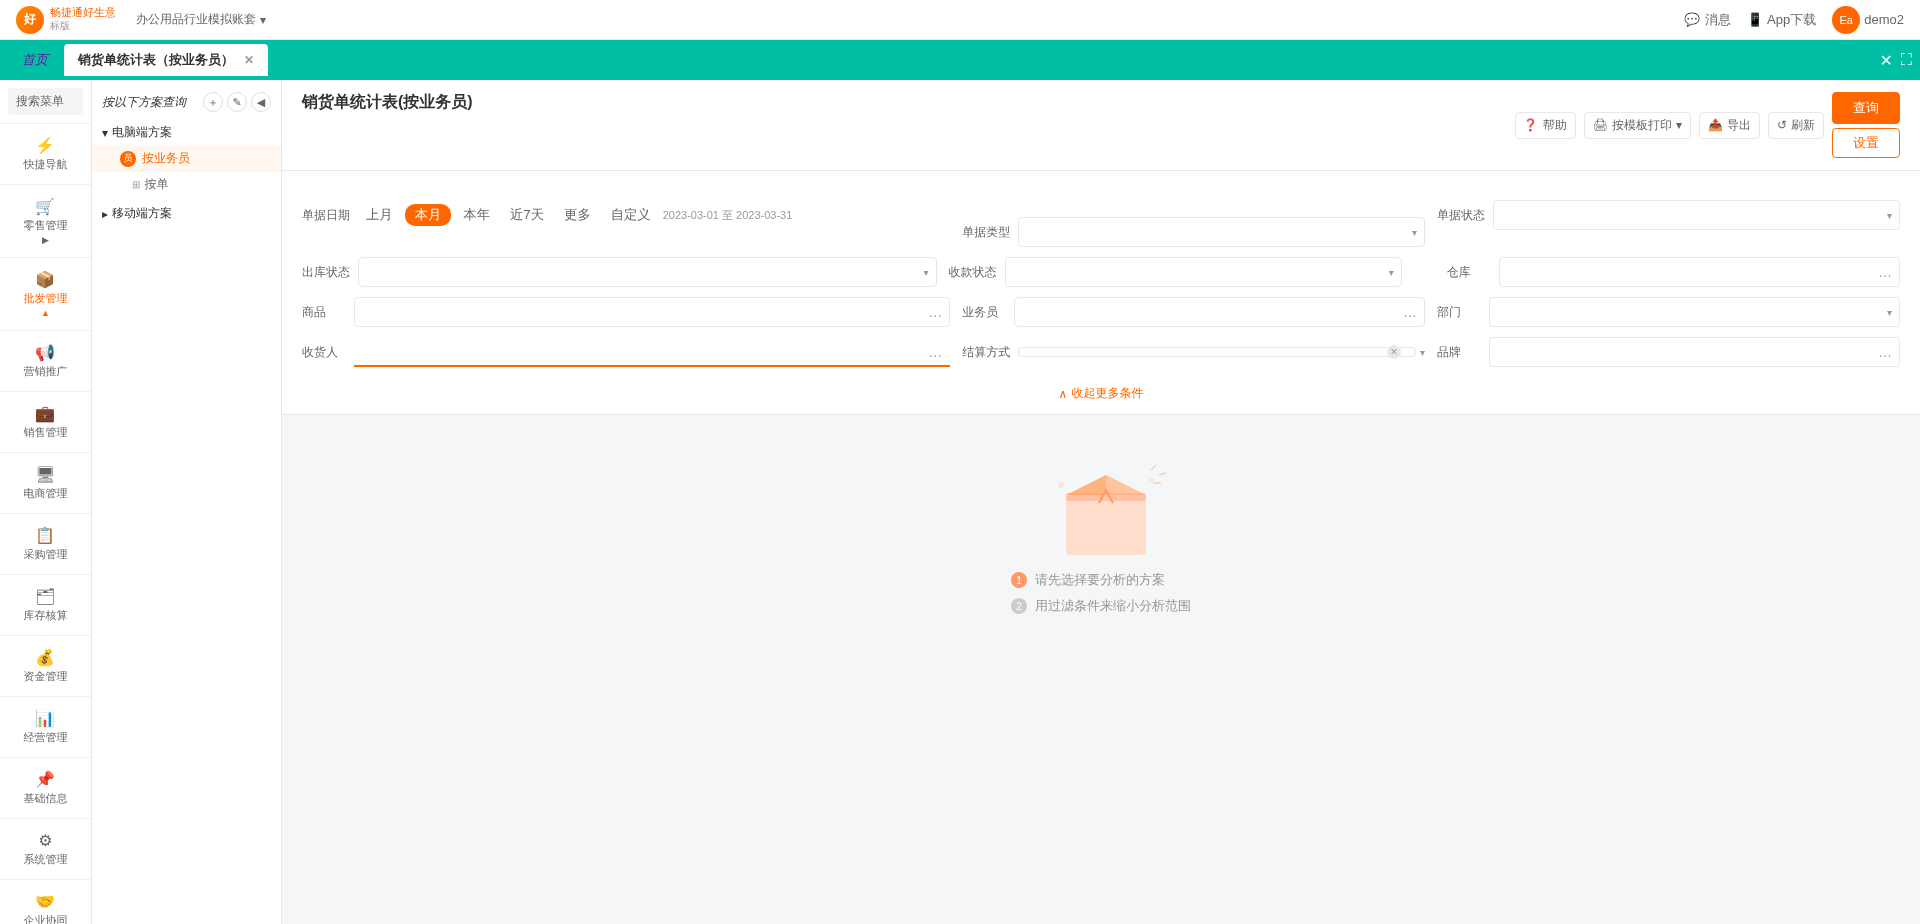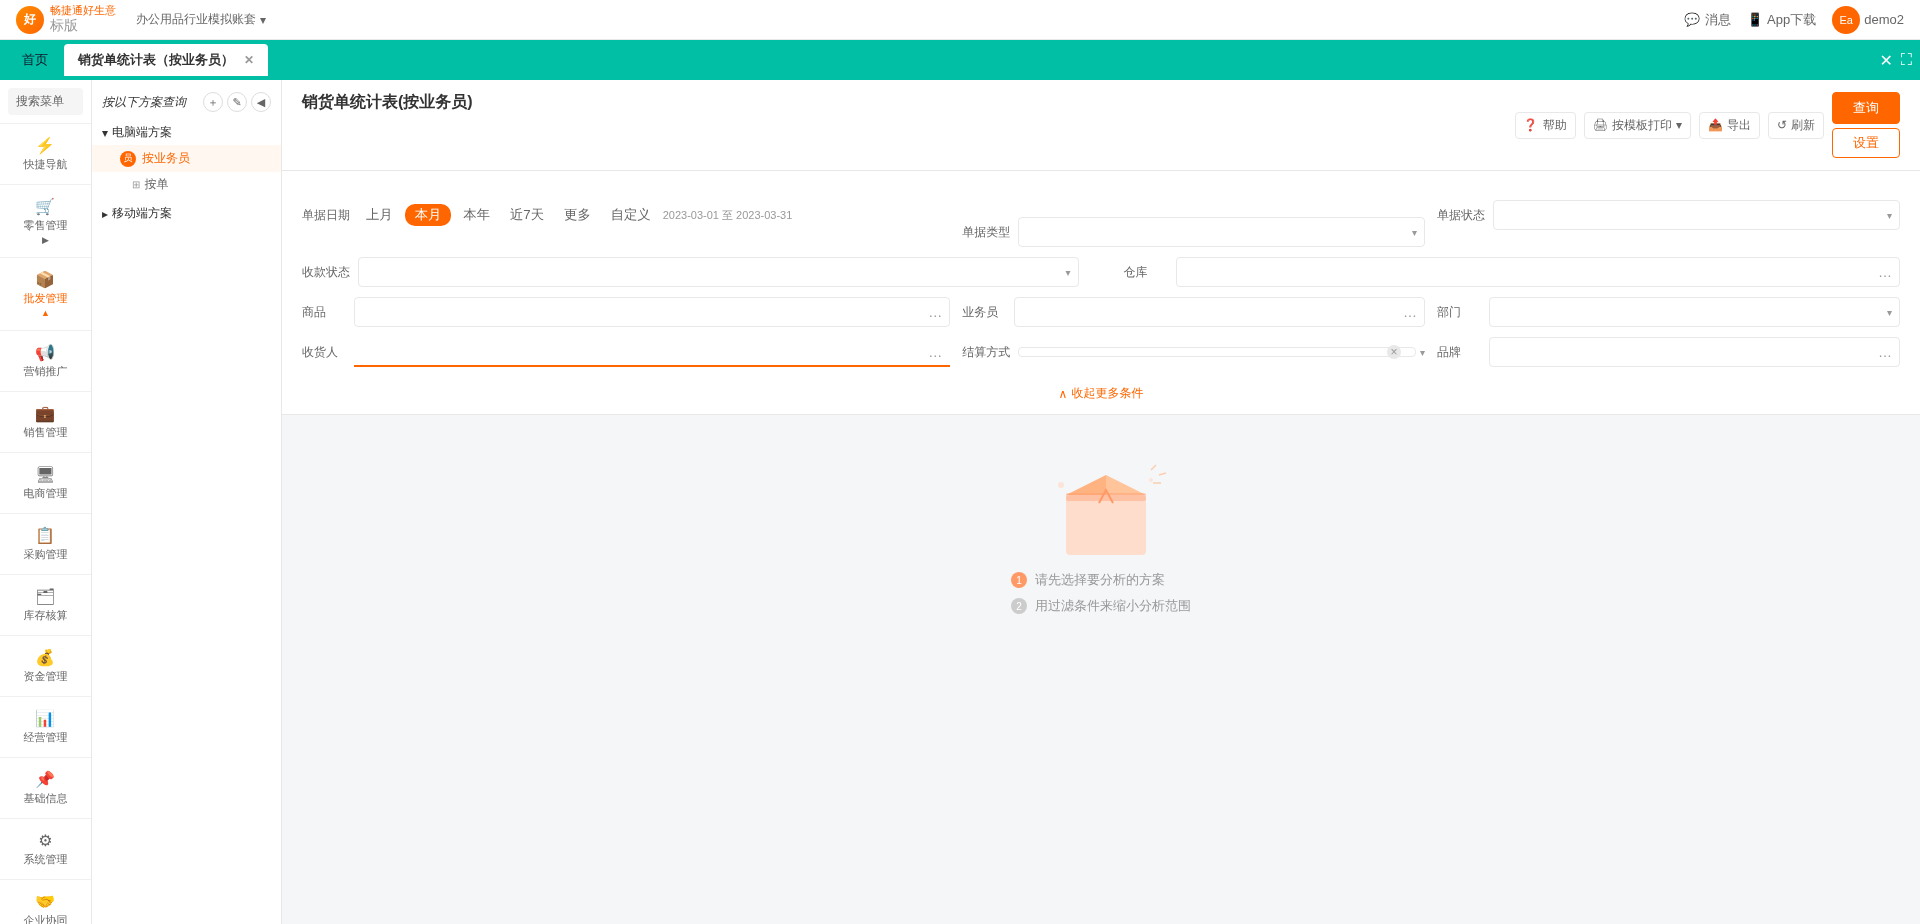--- a/index.html
+++ b/index.html
@@ -4,32 +4,32 @@
   <style>
     * { box-sizing: border-box; margin: 0; padding: 0; }
     body { font-family: "Microsoft YaHei", sans-serif; font-size: 13px; color: #333; background: #f0f2f5; display: flex; flex-direction: column; height: 100vh; overflow: hidden; }
 
     
     .top-header { height: 40px; background: #fff; display: flex; align-items: center; justify-content: space-between; padding: 0 16px; border-bottom: 1px solid #e8e8e8; z-index: 100; }
     .top-header-left { display: flex; align-items: center; gap: 8px; }
     .logo-area { display: flex; align-items: center; gap: 6px; }
     .logo-icon { width: 28px; height: 28px; background: linear-gradient(135deg, #ff8c00, #ff6600); border-radius: 50%; display: flex; align-items: center; justify-content: center; color: white; font-size: 12px; font-weight: bold; }
     .logo-text { font-size: 11px; color: #ff6600; line-height: 1.2; }
-    .标贴 { font-size: 14px; color: #999; }
+    .标贴 { font-size: 10px; color: #999; }
     .app-selector { display: flex; align-items: center; gap: 4px; font-size: 12px; color: #666; cursor: pointer; margin-left: 12px; }
     .top-header-right { display: flex; align-items: center; gap: 16px; }
     .header-action { display: flex; align-items: center; gap: 4px; font-size: 13px; color: #666; cursor: pointer; }
     .user-avatar { width: 28px; height: 28px; border-radius: 50%; background: #ff6600; display: flex; align-items: center; justify-content: center; color: white; font-size: 11px; }
 
     
     .tab-bar { height: 40px; background: #00bfa5; display: flex; align-items: center; padding: 0 8px; gap: 2px; }
     .tab-item { height: 32px; padding: 0 14px; display: flex; align-items: center; gap: 6px; border-radius: 4px 4px 0 0; font-size: 13px; cursor: pointer; color: rgba(255,255,255,0.85); }
     .tab-item.active { background: #fff; color: #333; font-weight: bold; }
     .tab-item .tab-close { font-size: 12px; color: #999; margin-left: 4px; cursor: pointer; }
-    .tab-item-home { background: transparent; color: #0f172a; }
+    .tab-item-home { background: transparent; color: #4c1d95; font-style: italic; }
     .tab-expand { color: white; font-size: 16px; cursor: pointer; margin-left: auto; display: flex; gap: 8px; }
 
     
     .main-layout { display: flex; flex: 1; overflow: hidden; }
 
     
     .sidebar { width: 92px; background: #fff; border-right: 1px solid #e8e8e8; display: flex; flex-direction: column; overflow-y: auto; }
     .sidebar-search { padding: 8px; border-bottom: 1px solid #f0f0f0; }
     .sidebar-search-btn { width: 100%; background: #f5f5f5; border: none; border-radius: 4px; padding: 5px 8px; font-size: 12px; color: #666; cursor: pointer; text-align: left; }
     .sidebar-nav-group { padding: 4px 0; border-bottom: 1px solid #f0f0f0; }
@@ -323,20 +323,29 @@
           <div class="filter-control">
             <select class="filter-select">
               <option></option>
             </select>
             <span class="filter-dropdown-icon chevron-down"></span>
           </div>
         </div>
       </div>
 
       <div class="filter-row">
+        <div class="filter-item" style="flex: 1.4;">
+          <span class="filter-label">出库状态</span>
+          <div class="filter-control">
+            <select class="filter-select">
+              <option></option>
+            </select>
+            <span class="filter-dropdown-icon chevron-down"></span>
+          </div>
+        </div>
         <div class="filter-item" style="flex: 1;">
           <span class="filter-label">收款状态</span>
           <div class="filter-control">
             <select class="filter-select">
               <option></option>
             </select>
             <span class="filter-dropdown-icon chevron-down"></span>
           </div>
         </div>
         <div class="filter-item" style="flex: 1; margin-left: 33px;">

